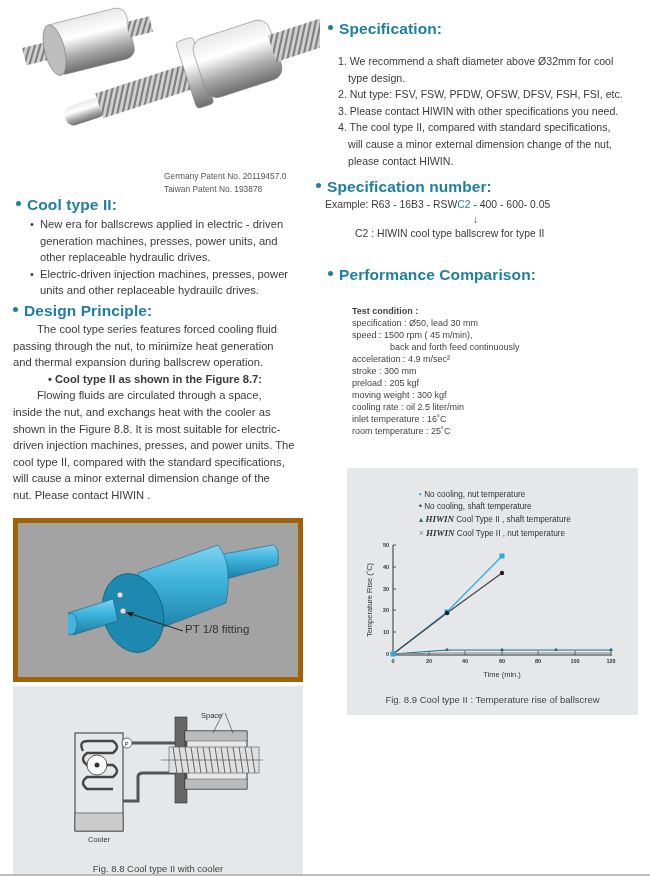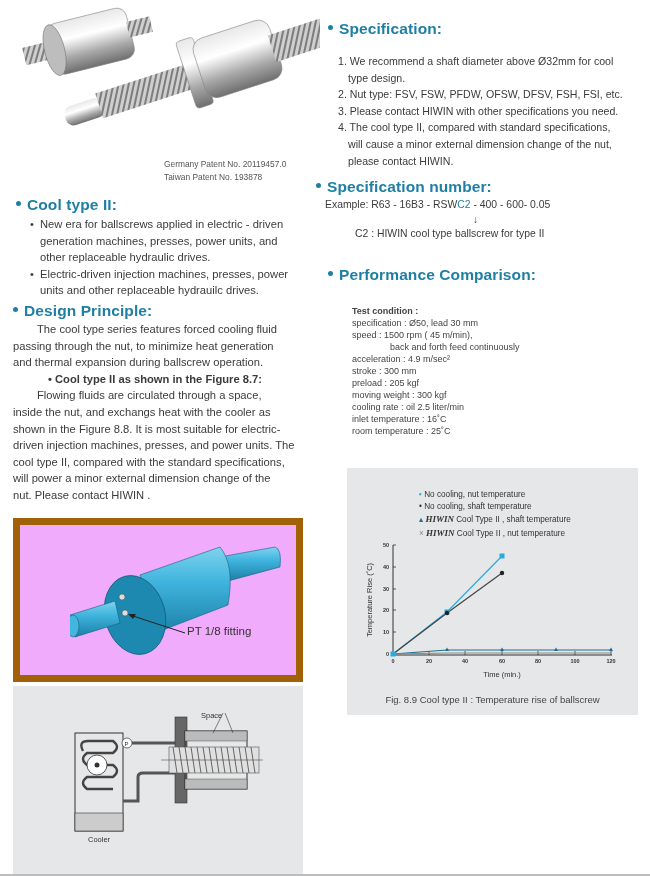--- a/index.html
+++ b/index.html
@@ -6,24 +6,24 @@
   html, body { width: 650px; height: 876px; background: #fff; overflow: hidden; }
   body { font-family: "Liberation Sans", sans-serif; color: #3a3a3a; position: relative; }
   .abs { position: absolute; }
   .h-title { color: #1f7fa3; font-weight: bold; font-size: 15.5px; letter-spacing: 0.1px; }
   .h-title .dot { display: inline-block; width: 5px; height: 5px; border-radius: 50%; background: #1f7fa3; vertical-align: middle; margin-right: 6px; position: relative; top: -2px; }
   .body-txt { font-size: 11.2px; line-height: 16.6px; color: #3b3b3b; }
   .sm { font-size: 9px; line-height: 12px; color: #444; }
 
   
   #hero { left: 0; top: 0; width: 320px; height: 185px; }
-  .patent { font-size: 8.4px; line-height: 13px; color: #555; }
+  .patent { font-size: 8.4px; line-height: 13px; color: #555; margin-top: 12px; }
 
   
-  .figbox { background: #f0abfc; border: 7px solid #a16207; }
+  .figbox { background: #a3a3a3; border: 5px solid #a16207; }
   .figbox-gray { background: #e6e7e8; }
   .cap { font-size: 9.5px; color: #444; text-align: center; }
 
   
   #chart-panel { left: 347px; top: 468px; width: 291px; height: 247px; background: #e6e7e8; }
   .legend-row { font-size: 8.2px; line-height: 12.2px; color: #333; white-space: nowrap; }
   .legend-row b { font-style: italic; font-family: "Liberation Serif", serif; font-size: 9px; }
 </style>
 </head>
 <body>
@@ -87,21 +87,21 @@
 <div class="abs body-txt" style="left:13px; top:321px; width:300px;">
   <div style="padding-left:24px;">The cool type series features forced cooling fluid</div>
   <div>passing through the nut, to minimize heat generation</div>
   <div>and thermal expansion during ballscrew operation.</div>
   <div style="padding-left:35px; font-weight:bold;">• Cool type II as shown in the Figure 8.7:</div>
   <div style="padding-left:24px;">Flowing fluids are circulated through a space,</div>
   <div>inside the nut, and exchangs heat with the cooler as</div>
   <div>shown in the Figure 8.8. It is most suitable for electric-</div>
   <div>driven injection machines, presses, and power units. The</div>
   <div>cool type II, compared with the standard specifications,</div>
-  <div>will power a minor external dimension change of the</div>
+  <div>will cause a minor external dimension change of the</div>
   <div>nut. Please contact HIWIN .</div>
 </div>
 
 <div class="abs figbox" style="left:13px; top:518px; width:290px; height:164px;">
   <svg class="abs" style="left:50px; top:10px;" width="220" height="120" viewBox="0 0 220 120">
     <defs>
       <linearGradient id="blue" x1="0" y1="0" x2="0" y2="1">
         <stop offset="0" stop-color="#7fd3ee"></stop>
           <stop offset="0.4" stop-color="#3fb4de"></stop>
           <stop offset="1" stop-color="#1b7fa5"></stop>
@@ -156,20 +156,21 @@
         <line x1="166" y1="46" x2="170" y2="72"></line>
       <line x1="172" y1="46" x2="176" y2="72"></line>
         <line x1="178" y1="46" x2="182" y2="72"></line>
     </g>
     <line x1="88" y1="59" x2="190" y2="59" stroke="#333" stroke-width="0.5"></line>
     <line x1="150" y1="12" x2="140" y2="32" stroke="#333" stroke-width="0.6"></line>
     <line x1="152" y1="12" x2="160" y2="32" stroke="#333" stroke-width="0.6"></line>
   </svg>
   <div class="abs" style="left:188px; top:25px; font-size:7.5px; color:#333;">Space</div>
   <div class="abs" style="left:75px; top:149px; font-size:7.5px; color:#333;">Cooler</div>
+  <div class="abs cap" style="left:0; top:177px; width:290px;">Fig. 8.8 Cool type II with cooler</div>
 </div>
 
 <div class="abs" style="left:328px; top:20px; width:322px;">
   <div class="h-title"><span class="dot"></span><span>Specification:</span></div>
   <div class="body-txt" style="font-size:10.6px; padding-left:10px; margin-top:15px;">
     <div>
       <div>1. We recommend a shaft diameter above Ø32mm for cool</div>
       <div style="padding-left:10px;">type design.</div>
     </div>
     <div>

